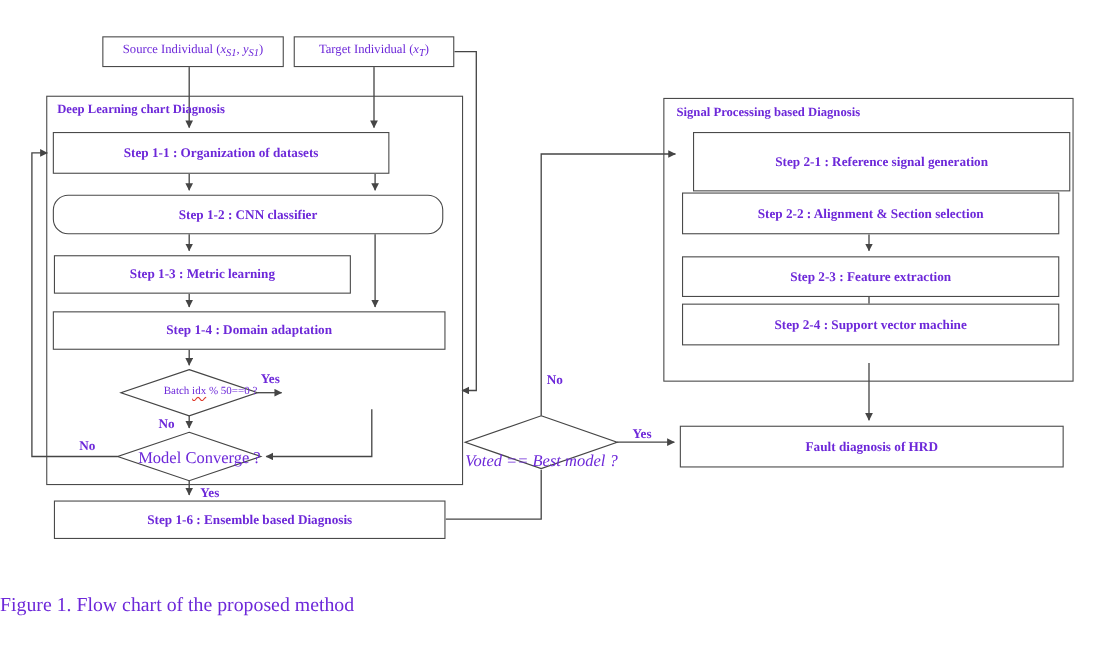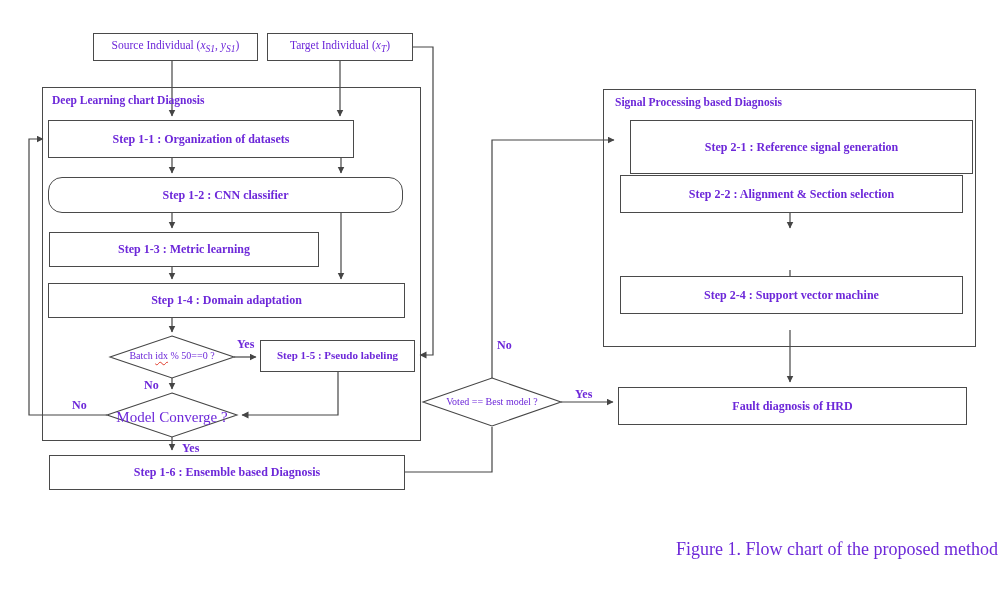--- a/index.html
+++ b/index.html
@@ -36,21 +36,21 @@
     background: transparent;
   }
   .container-title {
     position: absolute;
     font-size: 11.5px;
     font-weight: bold;
     white-space: nowrap;
   }
   .diamond-label {
     position: absolute;
-    text-align: center;
+    text-align: right;
     font-size: 10px;
     font-weight: normal;
     white-space: nowrap;
     line-height: 1;
   }
   .edge-label {
     position: absolute;
     font-size: 12px;
     font-weight: bold;
     white-space: nowrap;
@@ -59,21 +59,21 @@
   .math { font-style: italic; }
   .squiggle {
     text-decoration: underline wavy #e03a2a;
     text-decoration-thickness: 1px;
     text-underline-offset: 2px;
   }
   .caption {
     position: absolute;
     left: 0; top: 539px;
     width: 998px;
-    text-align: right;
+    text-align: left;
     font-size: 18px;
     font-weight: normal;
   }
 </style>
 </head>
 <body>
 
 <div class="canvas">
 
   <svg class="wires" viewBox="0 0 998 601">
@@ -127,40 +127,40 @@
     <span><span>Target Individual (</span><span class="math">x</span><sub class="math">T</sub><span>)</span></span>
   </div>
 
   <div class="container-frame" style="left:42px; top:87px; width:379px; height:354px;"></div>
   <div class="container-title" style="left:52px; top:94px;">Deep Learning chart Diagnosis</div>
 
   <div class="box" style="left:48px; top:120px; width:306px; height:38px;">Step 1-1 : Organization of datasets</div>
   <div class="box" style="left:48px; top:177px; width:355px; height:36px;border-radius:14px;">Step 1-2 : CNN classifier</div>
   <div class="box" style="left:49px; top:232px; width:270px; height:35px;">Step 1-3 : Metric learning</div>
   <div class="box" style="left:48px; top:283px; width:357px; height:35px;">Step 1-4 : Domain adaptation</div>
-  <div class="box" style="left:260px; top:340px; width:155px; height:32px; font-size:11px;">Step 1-5 : Pseudo labeling</div>
   <div class="box" style="left:49px; top:455px; width:356px; height:35px;">Step 1-6 : Ensemble based Diagnosis</div>
 
   <div class="diamond-label" style="left:110px; top:351px; width:124px;">
     <span>Batch </span><span class="squiggle">idx</span><span> % 50==0 ?</span>
   </div>
   <div class="diamond-label" style="left:107px; top:410px; width:130px; font-size:15px;">Model Converge ?</div>
-  <div class="diamond-label" style="left:423px; top:397px; width:138px; font-size:10px;">Voted == Best model ?</div>
+  <div class="diamond-label" style="left:423px; top:413px; width:138px; font-size:15px;font-style:italic;">Voted == Best model ?</div>
 
   <div class="edge-label" style="left:237px; top:338px;">Yes</div>
   <div class="edge-label" style="left:144px; top:379px;">No</div>
   <div class="edge-label" style="left:72px; top:399px;">No</div>
   <div class="edge-label" style="left:182px; top:442px;">Yes</div>
   <div class="edge-label" style="left:497px; top:339px;">No</div>
   <div class="edge-label" style="left:575px; top:388px;">Yes</div>
 
   <div class="container-frame" style="left:603px; top:89px; width:373px; height:258px;"></div>
   <div class="container-title" style="left:615px; top:96px;">Signal Processing based Diagnosis</div>
 
   <div class="box" style="left:620px; top:120px; width:343px; height:54px;margin-left:10px;">Step 2-1 : Reference signal generation</div>
   <div class="box" style="left:620px; top:175px; width:343px; height:38px;">Step 2-2 : Alignment &amp; Section selection</div>
+  <div class="box" style="left:620px; top:233px; width:343px; height:37px;">Step 2-3 : Feature extraction</div>
   <div class="box" style="left:620px; top:276px; width:343px; height:38px;">Step 2-4 : Support vector machine</div>
 
   <div class="box" style="left:618px; top:387px; width:349px; height:38px;">Fault diagnosis of HRD</div>
 
   <div class="caption">Figure 1. Flow chart of the proposed method</div>
 
 </div>
 
 </body></html>

